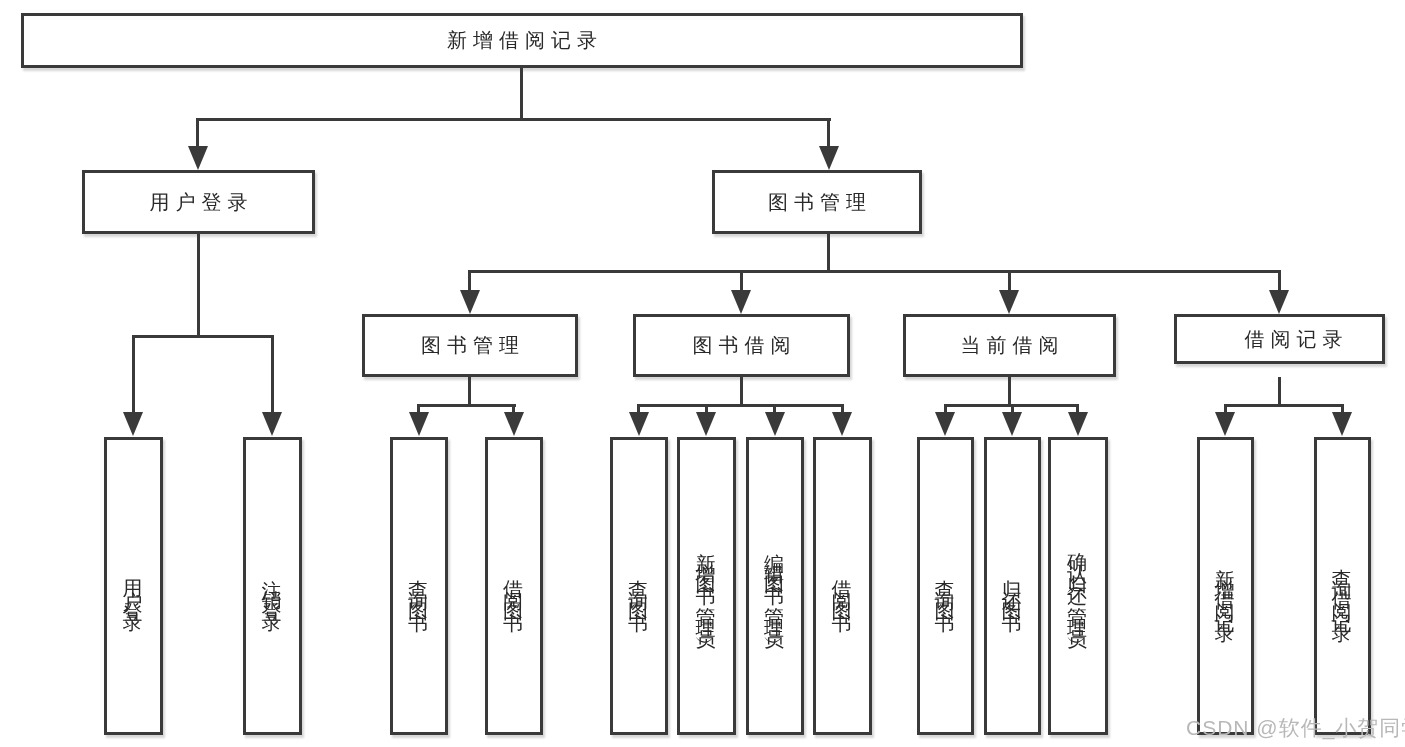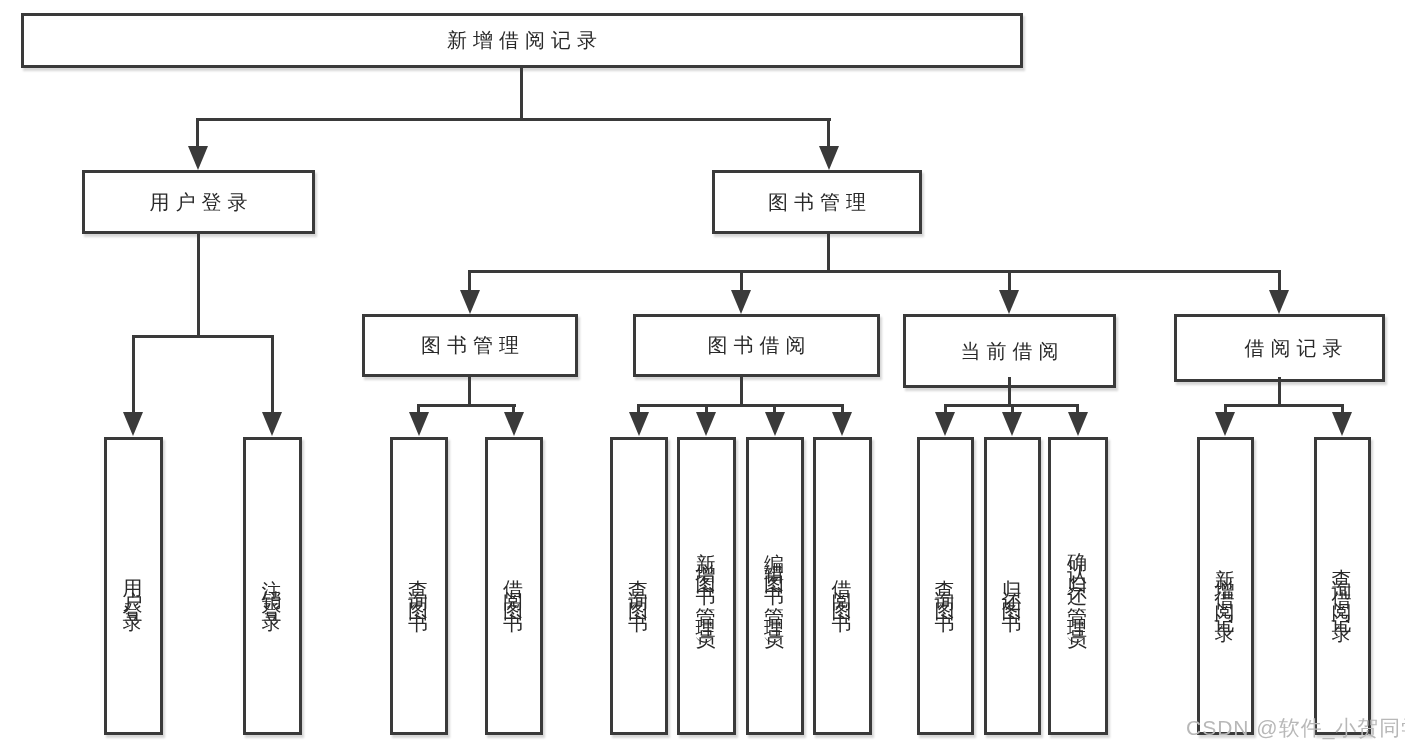--- a/index.html
+++ b/index.html
@@ -86,27 +86,27 @@
   <div class="vline" style="left:740px;top:270px;height:22px;"></div>
   <div class="arrow" style="left:731px;top:290px;"></div>
   <div class="vline" style="left:1008px;top:270px;height:22px;"></div>
   <div class="arrow" style="left:999px;top:290px;"></div>
   <div class="vline" style="left:1278px;top:270px;height:22px;"></div>
   <div class="arrow" style="left:1269px;top:290px;"></div>
 
   <div class="box" style="left:362px;top:314px;width:216px;height:63px;">
     <span class="lbl">图书管理</span>
   </div>
-  <div class="box" style="left:633px;top:314px;width:247px;height:63px;">
+  <div class="box" style="left:633px;top:314px;width:217px;height:63px;">
     <span class="lbl">图书借阅</span>
   </div>
-  <div class="box" style="left:903px;top:314px;width:213px;height:74px;">
+  <div class="box" style="left:903px;top:314px;width:213px;height:63px;">
     <span class="lbl">当前借阅</span>
   </div>
-  <div class="box" style="left:1174px;top:314px;width:211px;height:68px;padding-left:28px;">
+  <div class="box" style="left:1174px;top:314px;width:211px;height:50px;padding-left:28px;">
     <span class="lbl">借阅记录</span>
   </div>
 
   <div class="vline" style="left:468px;top:377px;height:29px;"></div>
   <div class="hline" style="left:417px;top:404px;width:99px;"></div>
   <div class="vline" style="left:417px;top:404px;height:10px;"></div>
   <div class="arrow" style="left:409px;top:412px;"></div>
   <div class="vline" style="left:512px;top:404px;height:10px;"></div>
   <div class="arrow" style="left:504px;top:412px;"></div>
 

